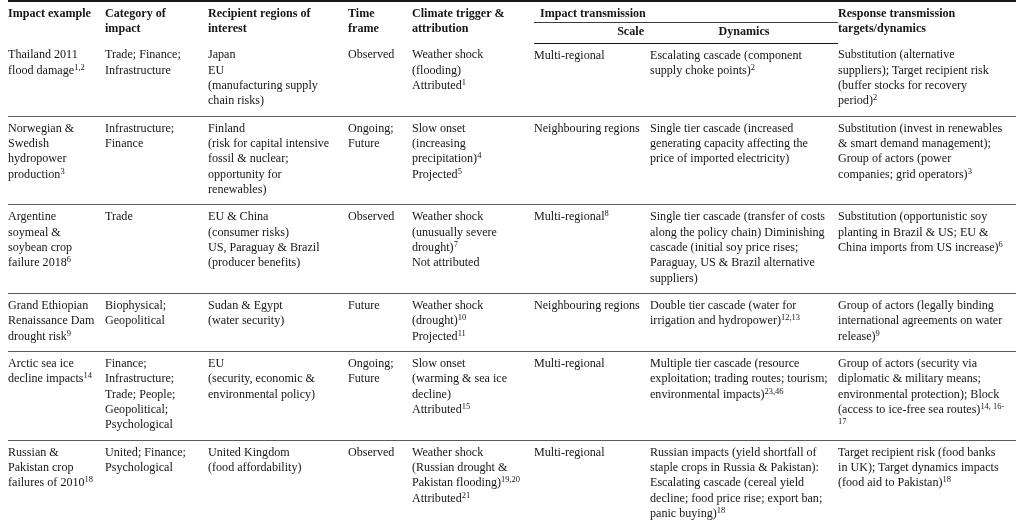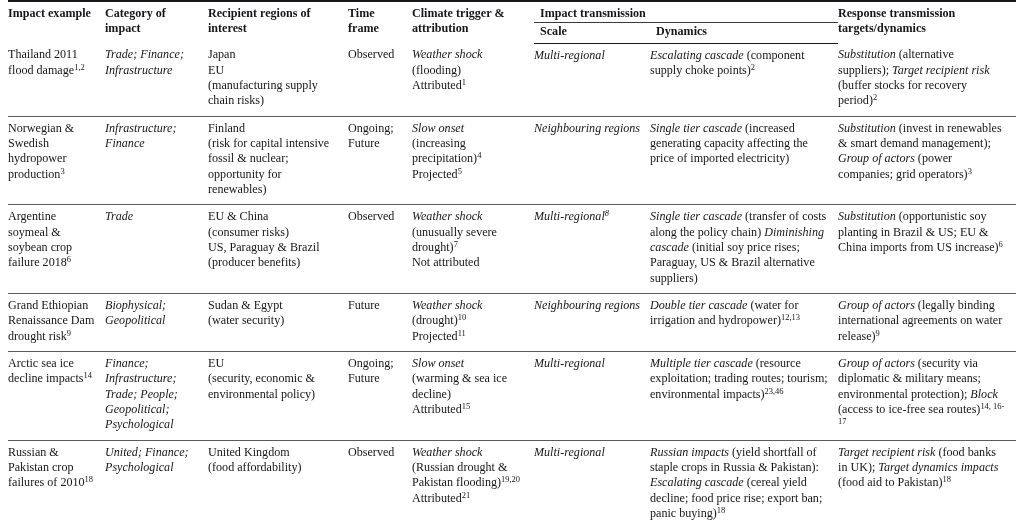--- a/index.html
+++ b/index.html
@@ -52,36 +52,36 @@
     font-weight: bold;
     text-align: left;
     vertical-align: top;
     padding: 4px 8px 3px 0;
   }
   th.group-label {
     border-bottom: 0.9px solid #3a3a40;
     padding: 4px 6px 1px 6px;
   }
   th.sub {
-    text-align: left;
+    text-align: right;
     padding: 1px 6px 3px 6px;
     vertical-align: bottom;
   }
-  th.sub-dynamics { text-align: left; }
+  th.sub-dynamics { text-align: center; }
 
   
   td {
     vertical-align: top;
     padding: 4px 9px 7px 0;
     text-align: left;
     margin-top: 13px;
   }
   td:first-child { padding-left: 0; }
 
-  .it { font-style: italic; }
+  .it { }
   sup {
     font-size: 0.70em;
     line-height: 0;
     vertical-align: 0.42em;
   }
   .blk { display: block; }
 </style>
 </head>
 <body>
 

